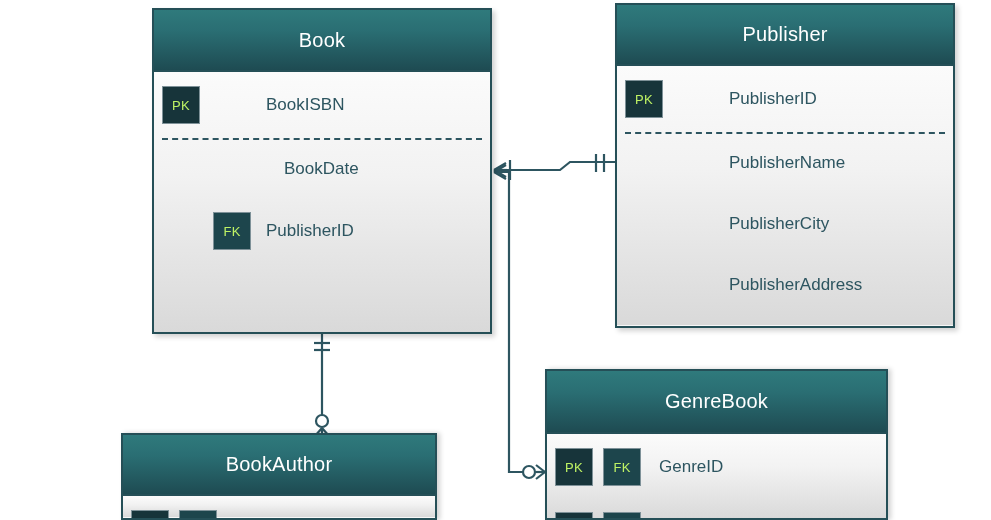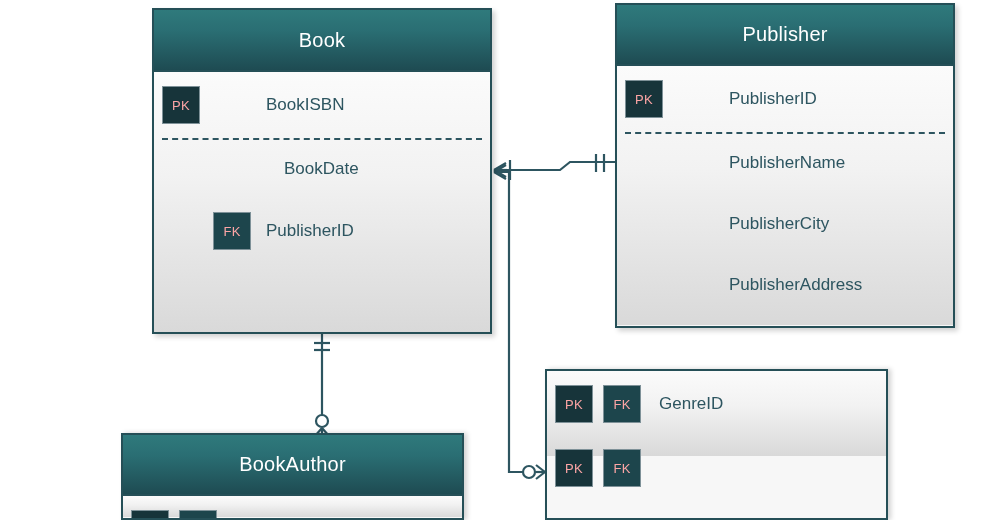--- a/index.html
+++ b/index.html
@@ -73,21 +73,21 @@
     height: 38px;
     margin-right: 10px;
     flex: 0 0 auto;
   }
   .badge {
     width: 38px;
     height: 38px;
     background: #17343a;
     border: 1px solid #7e9198;
     box-sizing: border-box;
-    color: #fca5a5;
+    color: #bef264;
     font-size: 13px;
     display: flex;
     align-items: center;
     justify-content: center;
     letter-spacing: 0.3px;
   }
   .badge.fk {
     background: #1d454c;
   }
   .attr-name {
@@ -210,20 +210,23 @@
 
       <div class="attr-row" style="height:61px;text-align:center;">
         <div class="badge-slot"></div>
         <span class="attr-name" style="margin-left:56px;">PublisherAddress</span>
       </div>
 
     </div>
   </div>
 
   <div class="entity" style="left:541px; top:369px; width:343px; height:151px; box-shadow:3px 0 5px rgba(0,0,0,0.18);">
+    <div class="entity-header" style="height:63px;">
+      <span>GenreBook</span>
+    </div>
     <div class="entity-body">
 
       <div class="attr-row" style="height:66px; padding-left:8px;">
         <div class="badge-slot">
           <div class="badge">PK</div>
         </div>
         <div class="badge-slot">
           <div class="badge fk">FK</div>
         </div>
         <span class="attr-name" style="margin-left:8px;">GenreID</span>
@@ -235,21 +238,21 @@
         </div>
         <div class="badge-slot">
           <div class="badge fk">FK</div>
         </div>
         <span class="attr-name" style="margin-left:8px;"></span>
       </div>
 
     </div>
   </div>
 
-  <div class="entity" style="left:117px; top:433px; width:343px; height:87px; box-shadow:3px 0 5px rgba(0,0,0,0.18);">
+  <div class="entity" style="left:117px; top:433px; width:316px; height:87px; box-shadow:3px 0 5px rgba(0,0,0,0.18);">
     <div class="entity-header" style="height:61px;">
       <span>BookAuthor</span>
     </div>
     <div class="entity-body">
 
       <div class="attr-row" style="height:66px; padding-left:8px;">
         <div class="badge-slot">
           <div class="badge">PK</div>
         </div>
         <div class="badge-slot">

